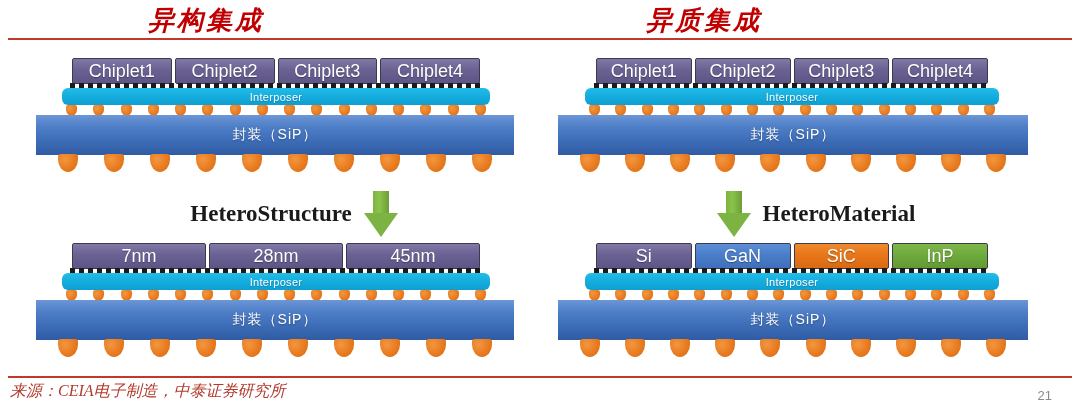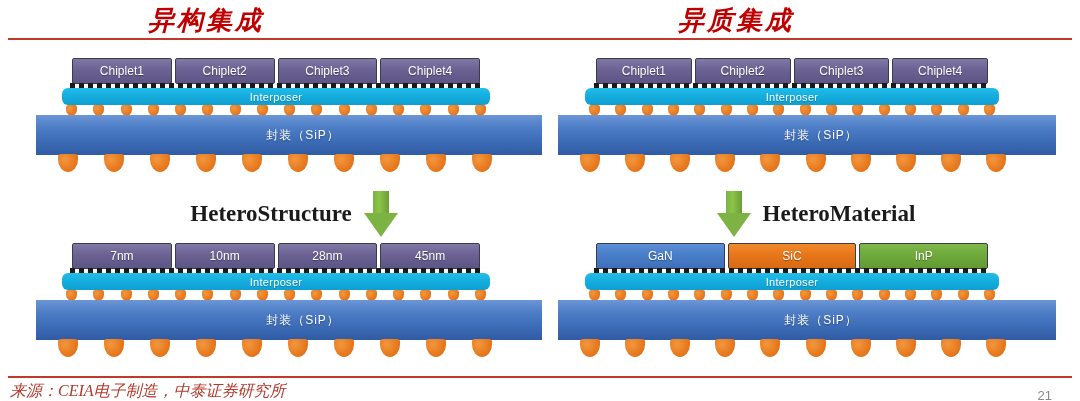--- a/index.html
+++ b/index.html
@@ -28,21 +28,21 @@
     top: 3px;
     font-family: "Liberation Serif", serif;
     font-style: italic;
     font-weight: bold;
     font-size: 26px;
     color: #c00000;
     letter-spacing: 3px;
     white-space: nowrap;
   }
   .slide-title.left  { left: 148px; }
-  .slide-title.right { left: 678px; }
+  .slide-title.right { left: 646px; }
 
   .title-rule {
     position: absolute;
     top: 38px;
     left: 8px;
     width: 1064px;
     height: 2px;
     background: #c0392b;
   }
 
@@ -73,21 +73,21 @@
     display: flex;
     gap: 3px;
   }
   .chiplet {
     flex: 1;
     height: 26px;
     border: 1.5px solid #3b3b4f;
     border-radius: 2px;
     background: linear-gradient(180deg, #8178a6 0%, #6b6293 45%, #5d5585 100%);
     color: #ffffff;
-    font-size: 12px;
+    font-size: 18px;
     display: flex;
     align-items: center;
     justify-content: center;
     box-sizing: border-box;
     text-shadow: 0 1px 1px rgba(0,0,0,.35);
   }
   .chiplet.mat-si  { background: linear-gradient(180deg, #8178a6 0%, #6b6293 45%, #5d5585 100%); }
   .chiplet.mat-gan { background: linear-gradient(180deg, #5d8fd6 0%, #4a7ec9 45%, #3f6fba 100%); }
   .chiplet.mat-sic { background: linear-gradient(180deg, #f08a2c 0%, #e8761a 45%, #d96a12 100%); }
   .chiplet.mat-inp { background: linear-gradient(180deg, #7fb84a 0%, #6faa3c 45%, #619a32 100%); }
@@ -116,27 +116,26 @@
     text-shadow: 0 1px 1px rgba(0,0,0,.25);
     border-radius: 6px;
   }
 
   
   .sip {
     position: absolute;
     height: 40px;
     background: linear-gradient(180deg, #6c96d6 0%, #4d7ec6 30%, #3b6ab4 70%, #2f5ba3 100%);
     color: #ffffff;
-    font-size: 12px;
+    font-size: 14px;
     display: flex;
     align-items: center;
     justify-content: center;
     letter-spacing: 1px;
     text-shadow: 0 1px 2px rgba(0,0,0,.3);
-    padding-left: 28px;
   }
 
   
   .ball-row {
     position: absolute;
     display: flex;
     justify-content: space-between;
   }
   .ball {
     background: radial-gradient(circle at 35% 30%, #f2973f 0%, #e87a1f 55%, #d4680f 100%);
@@ -286,21 +285,20 @@
     <span class="trans-label">HeteroStructure</span>
     <span class="arrow-down">
       <span class="shaft"></span>
         <span class="head"></span>
     </span>
   </div>
 
   <div class="stack bottom">
     <div class="chiplet-row" style="left:72px; width:408px;">
       <div class="chiplet">7nm</div>
-      <div class="chiplet">10nm</div>
       <div class="chiplet">28nm</div>
       <div class="chiplet">45nm</div>
     </div>
     <div class="microbumps" style="left:70px; top:25px; width:412px;"></div>
     <div class="interposer" style="left:62px; top:30px; width:428px;">Interposer</div>
     <div class="ball-row" style="left:66px; top:47px; width:420px;">
       <div class="ball small"></div>
       <div class="ball small"></div>
       <div class="ball small"></div>
       <div class="ball small"></div>
@@ -380,20 +378,21 @@
   <div class="transition right">
     <span class="arrow-down">
       <span class="shaft"></span>
         <span class="head"></span>
     </span>
     <span class="trans-label">HeteroMaterial</span>
   </div>
 
   <div class="stack bottom">
     <div class="chiplet-row" style="left:56px; width:392px;">
+      <div class="chiplet mat-si">Si</div>
       <div class="chiplet mat-gan">GaN</div>
       <div class="chiplet mat-sic">SiC</div>
       <div class="chiplet mat-inp">InP</div>
     </div>
     <div class="microbumps" style="left:54px; top:25px; width:396px;"></div>
     <div class="interposer" style="left:45px; top:30px; width:414px;">Interposer</div>
     <div class="ball-row" style="left:49px; top:47px; width:406px;">
       <div class="ball small"></div>
       <div class="ball small"></div>
       <div class="ball small"></div>

